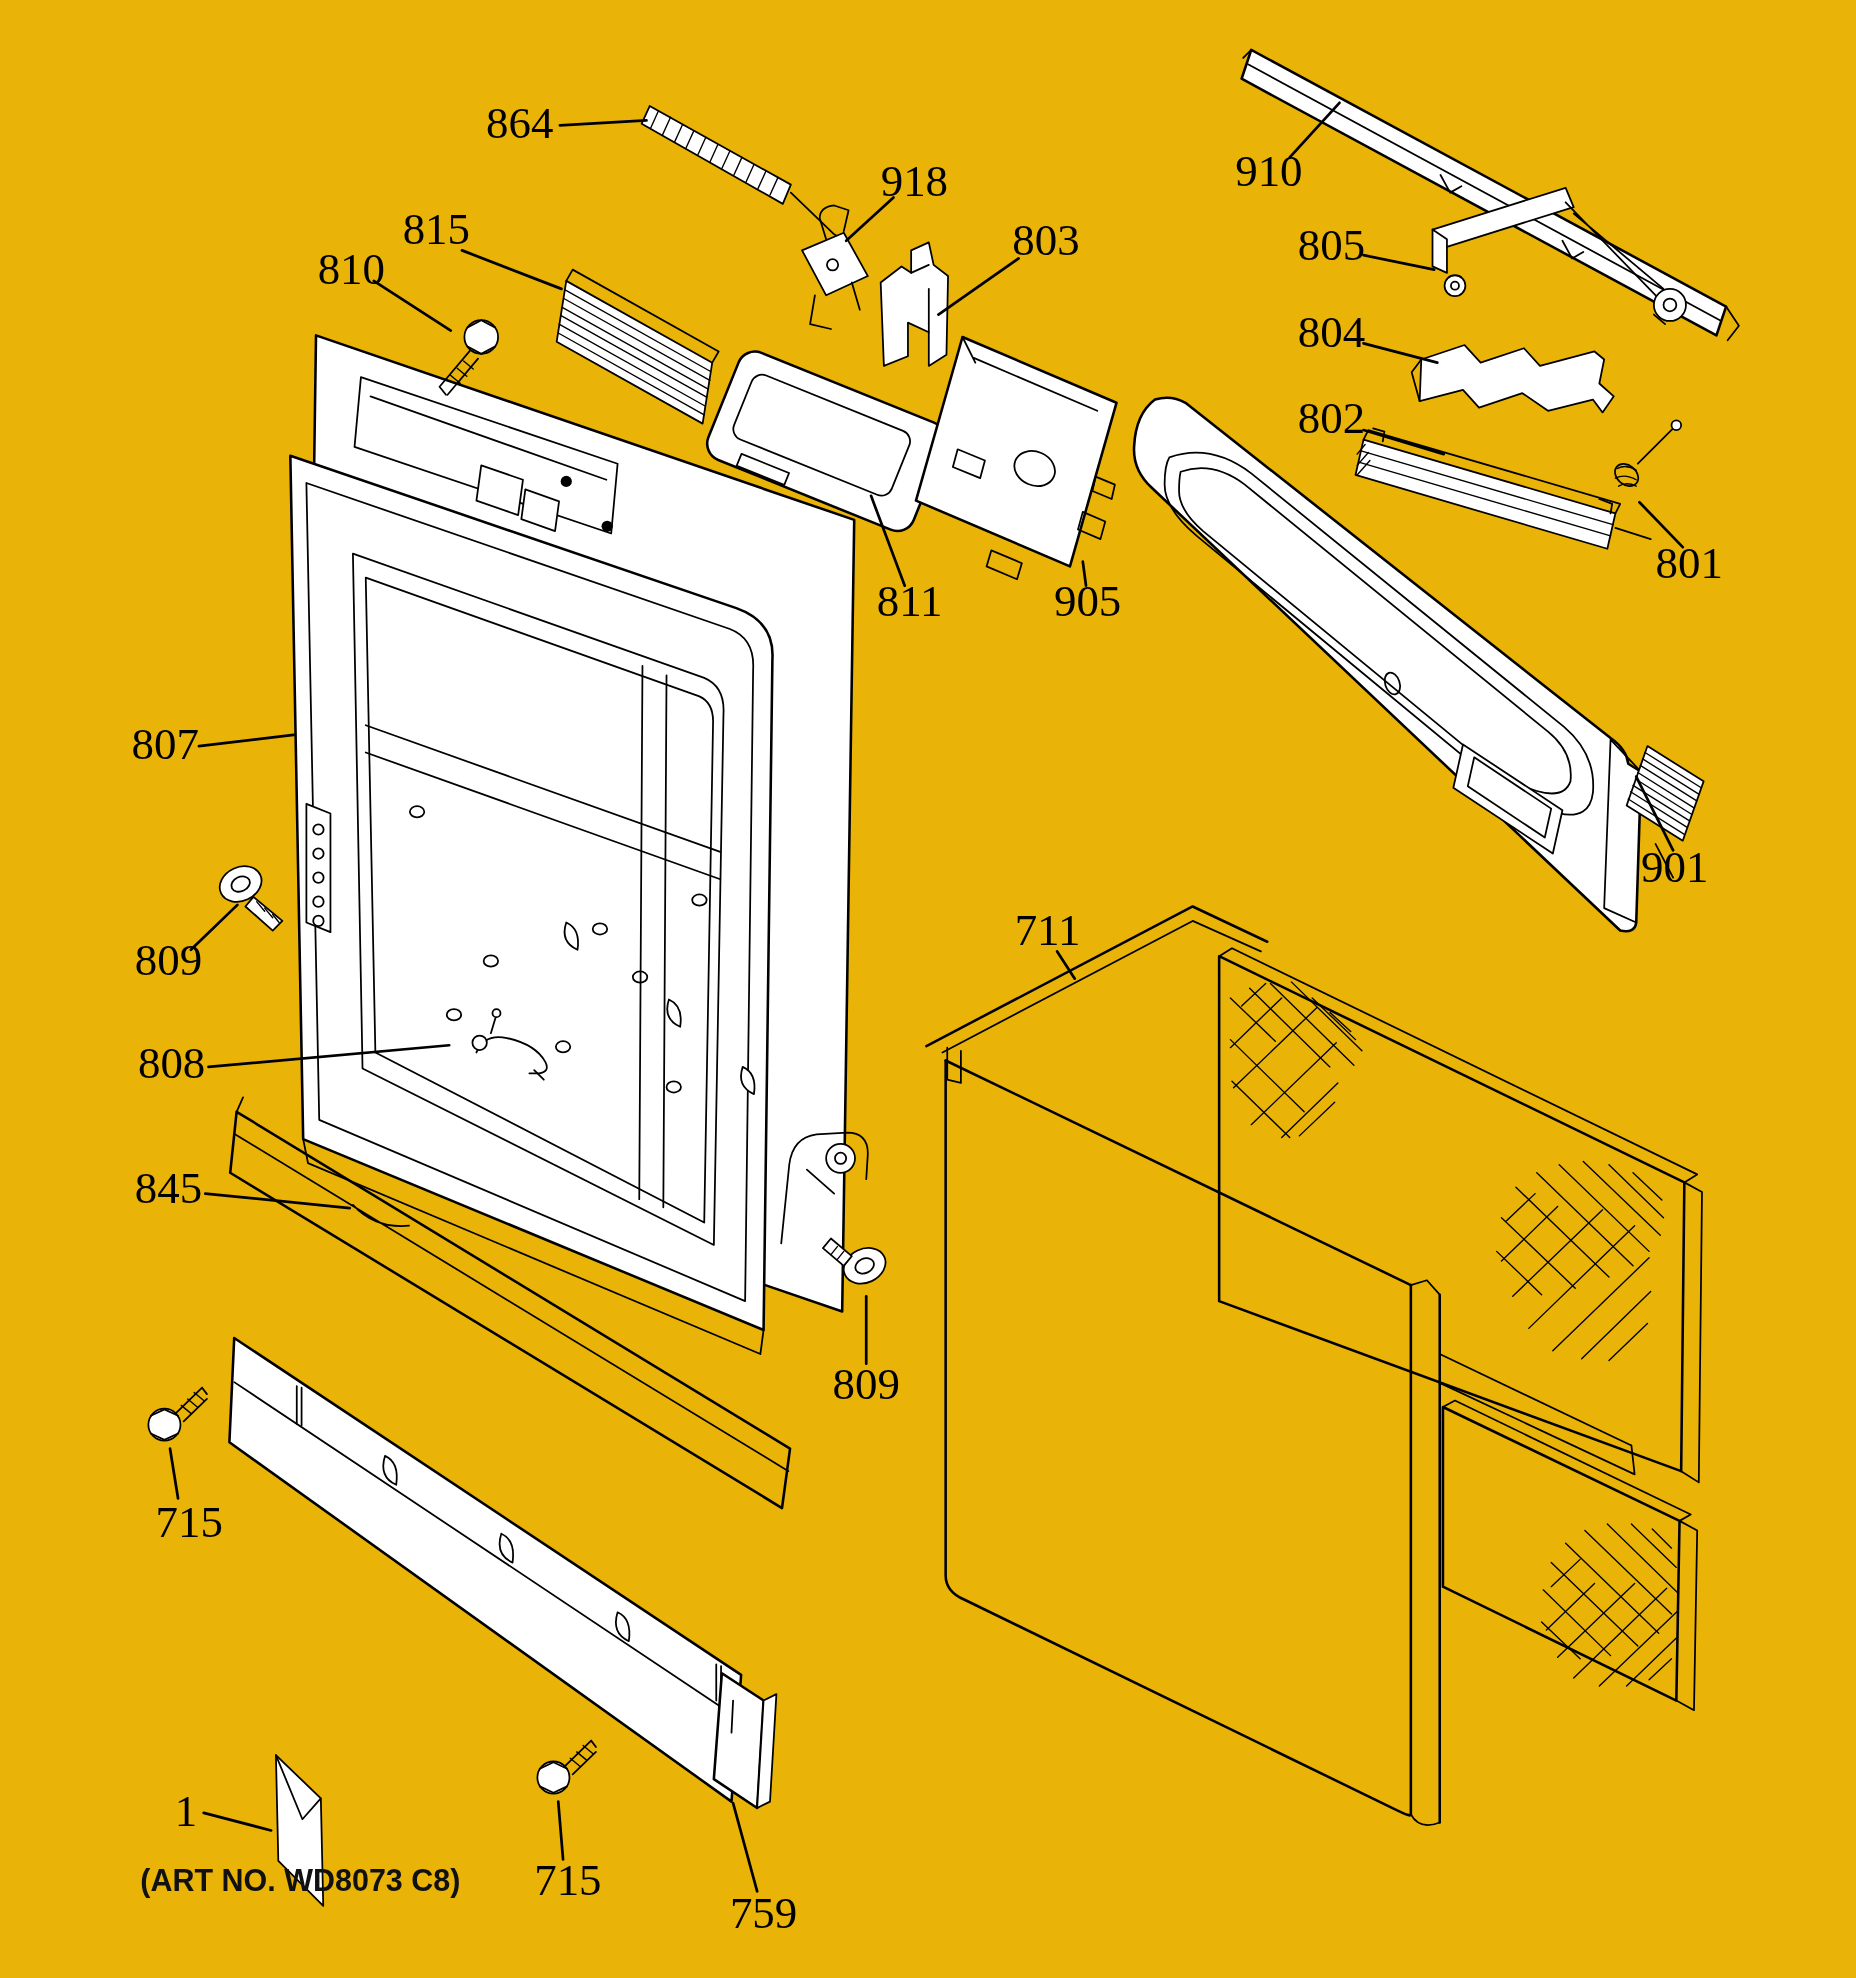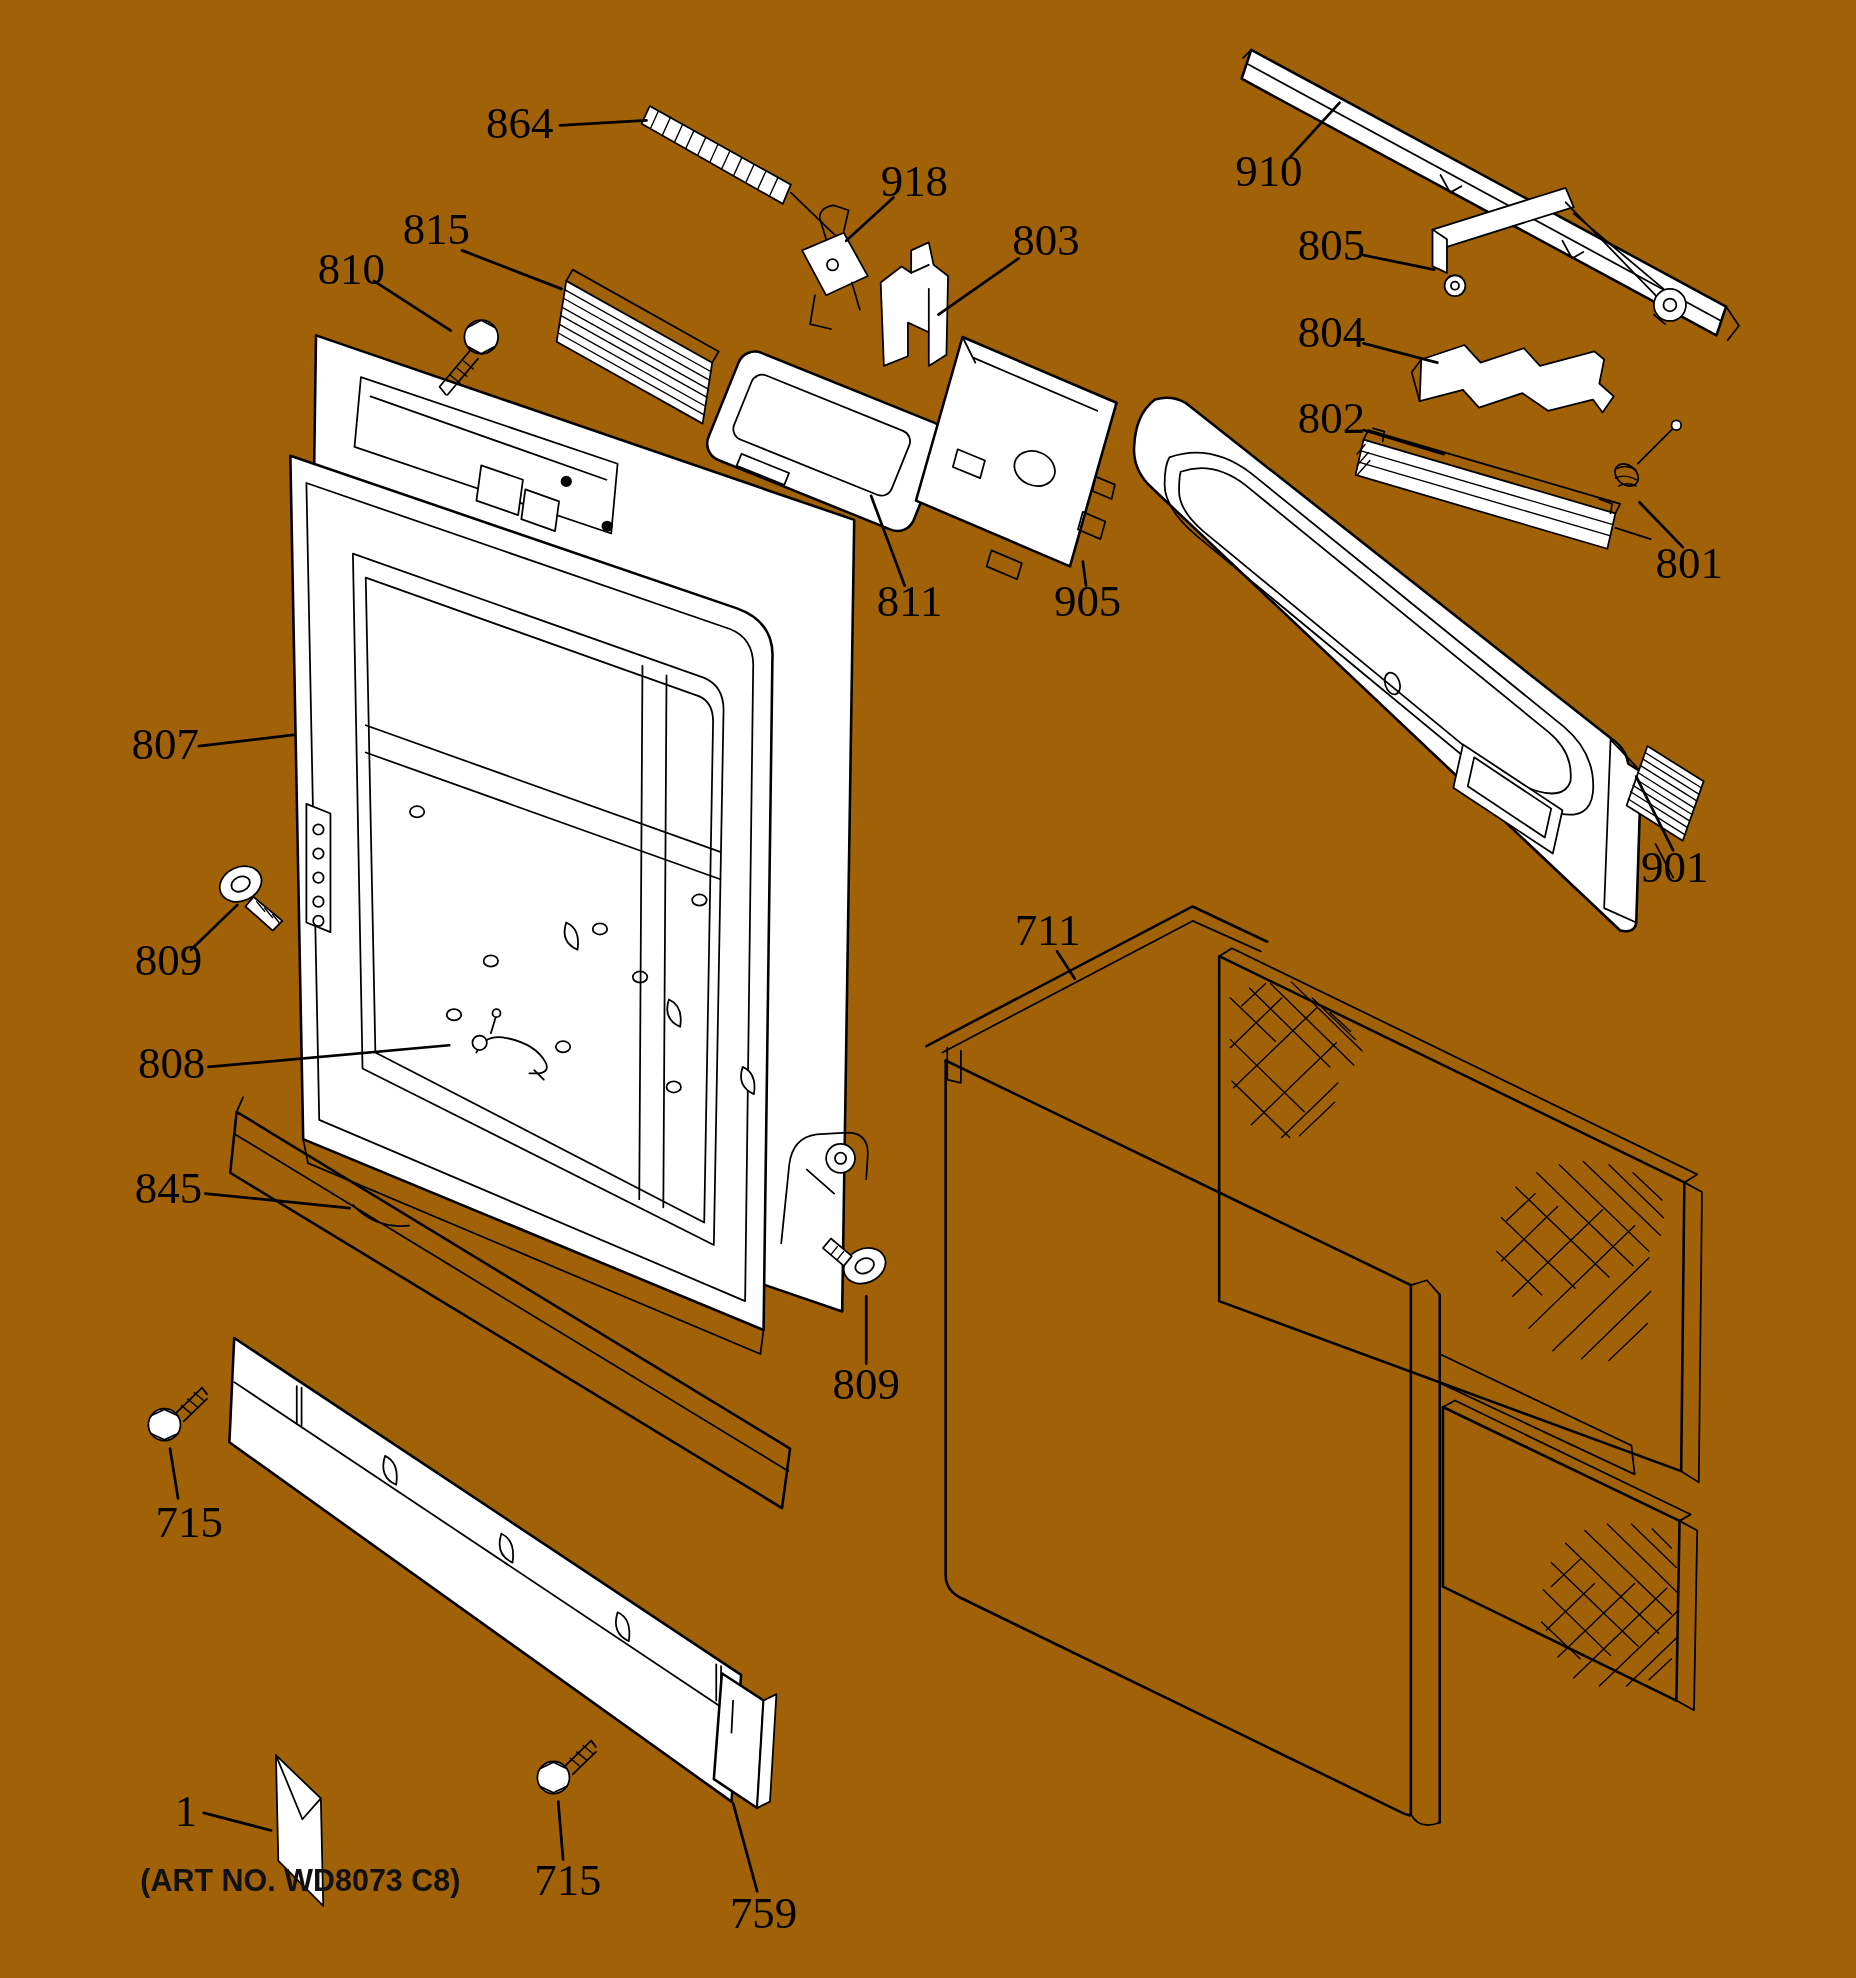--- a/index.html
+++ b/index.html
@@ -1,16 +1,16 @@
 <!DOCTYPE html>
 <html style="font-size:13px"><head>
 <meta charset="utf-8">
 <style>
   html,body{margin:0;padding:0;background:#ffffff;}
-  .page{position:relative;width:1856px;height:1979px;background:#a16207;overflow:hidden;}
+  .page{position:relative;width:1856px;height:1979px;background:#eab308;overflow:hidden;}
   svg{display:block;}
   .s3{fill:none;stroke:#000;stroke-width:3.2;stroke-linejoin:round;stroke-linecap:round;}
   .s2{fill:none;stroke:#000;stroke-width:2.2;stroke-linejoin:round;stroke-linecap:round;}
   .h{fill:none;stroke:#000;stroke-width:1.7;stroke-linecap:round;}
   .w{fill:#ffffff;}
   .dot{fill:#000;stroke:none;}
   .leader{fill:none;stroke:#000;stroke-width:3.4;stroke-linecap:round;}
   .callout{font-family:"Liberation Serif","DejaVu Serif",serif;font-size:56px;fill:#000;text-anchor:middle;}
   .artno{font-family:"Liberation Sans","DejaVu Sans",sans-serif;font-weight:bold;font-size:38px;fill:#111;}
 </style>

